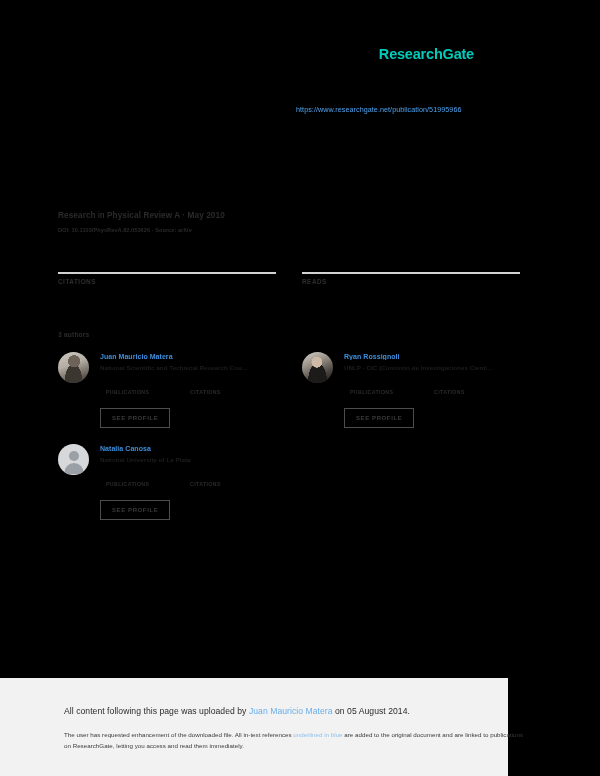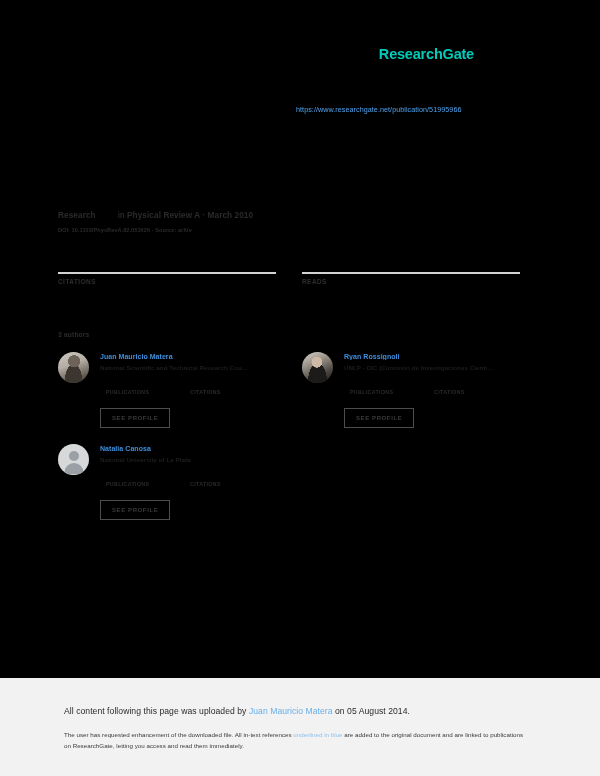--- a/index.html
+++ b/index.html
@@ -57,21 +57,20 @@
   }
   .article-line {
     font-size: 8.2px;
     font-weight: bold;
     color: #2b2b2b;
     letter-spacing: 0.1px;
   }
   .article-line .in-word {
     font-weight: normal;
     color: #3a3a3a;
-    margin-left: 20px;
   }
   .doi-line {
     margin-top: 7px;
     font-size: 5.6px;
     font-weight: bold;
     color: #2a2a2a;
     letter-spacing: 0.05px;
   }
 
   
@@ -237,21 +236,21 @@
     letter-spacing: 0.6px;
     color: #3a3a3a;
     white-space: nowrap;
   }
 
   
   .footer {
     position: absolute;
     left: 0;
     top: 678px;
-    width: 600px;
+    width: 508px;
     height: 98px;
     background: #f2f2f2;
   }
   .footer-main {
     position: absolute;
     left: 64px;
     top: 28px;
     font-size: 8.6px;
     color: #2b2b2b;
     letter-spacing: 0.05px;
@@ -280,21 +279,21 @@
 <div class="page-dark">
 
   <div class="rg-logo">ResearchGate</div>
 
   <div class="rg-url">https://www.researchgate.net/publication/51995966</div>
 
   <div class="article-meta">
     <div class="article-line">
       <span>Research</span>
       <span class="in-word">in</span>
-      <span>Physical Review A · March 2010</span>
+      <span>Physical Review A · May 2010</span>
     </div>
     <div class="doi-line">DOI: 10.1103/PhysRevA.82.053626 · Source: arXiv</div>
   </div>
 
   <div class="stats-row">
     <div class="stat-col citations">
       <div class="stat-number"></div>
       <div class="stat-rule"></div>
       <div class="stat-label">CITATIONS</div>
     </div>

